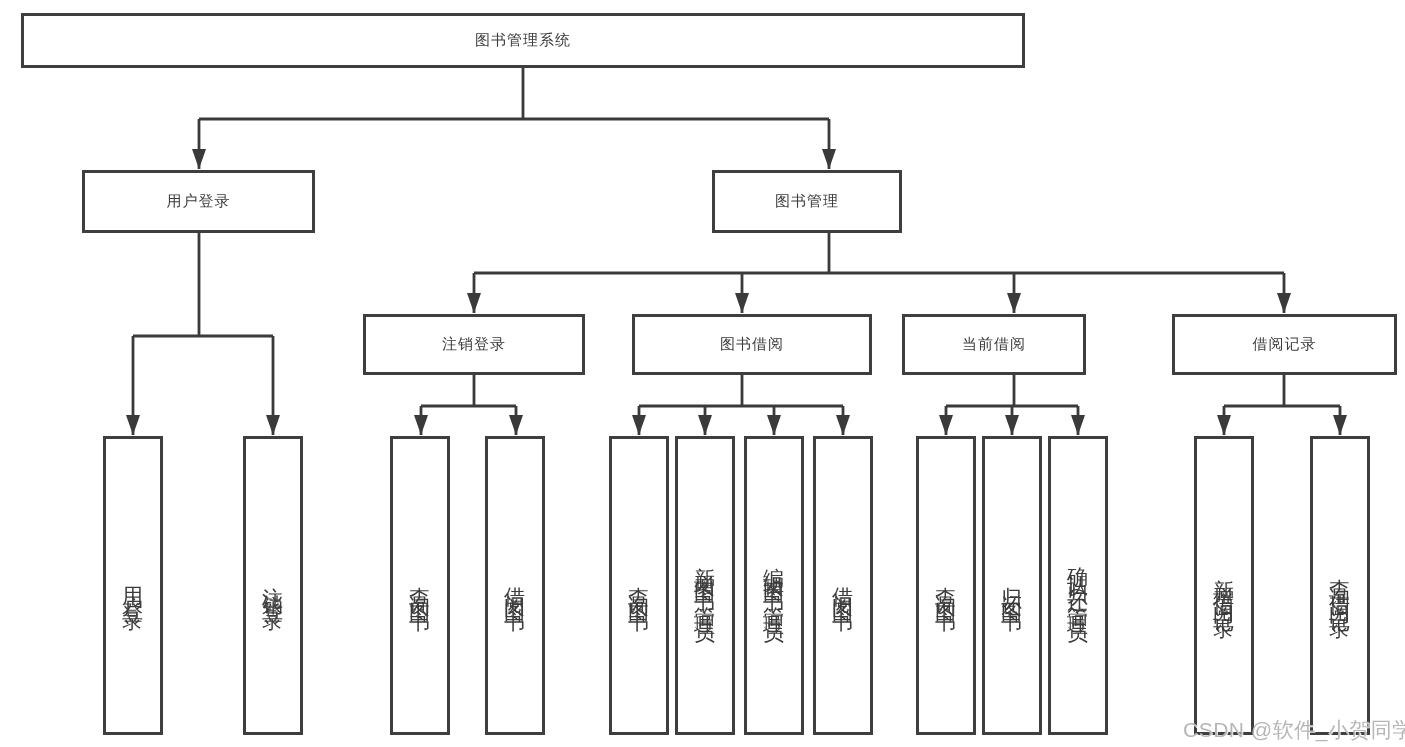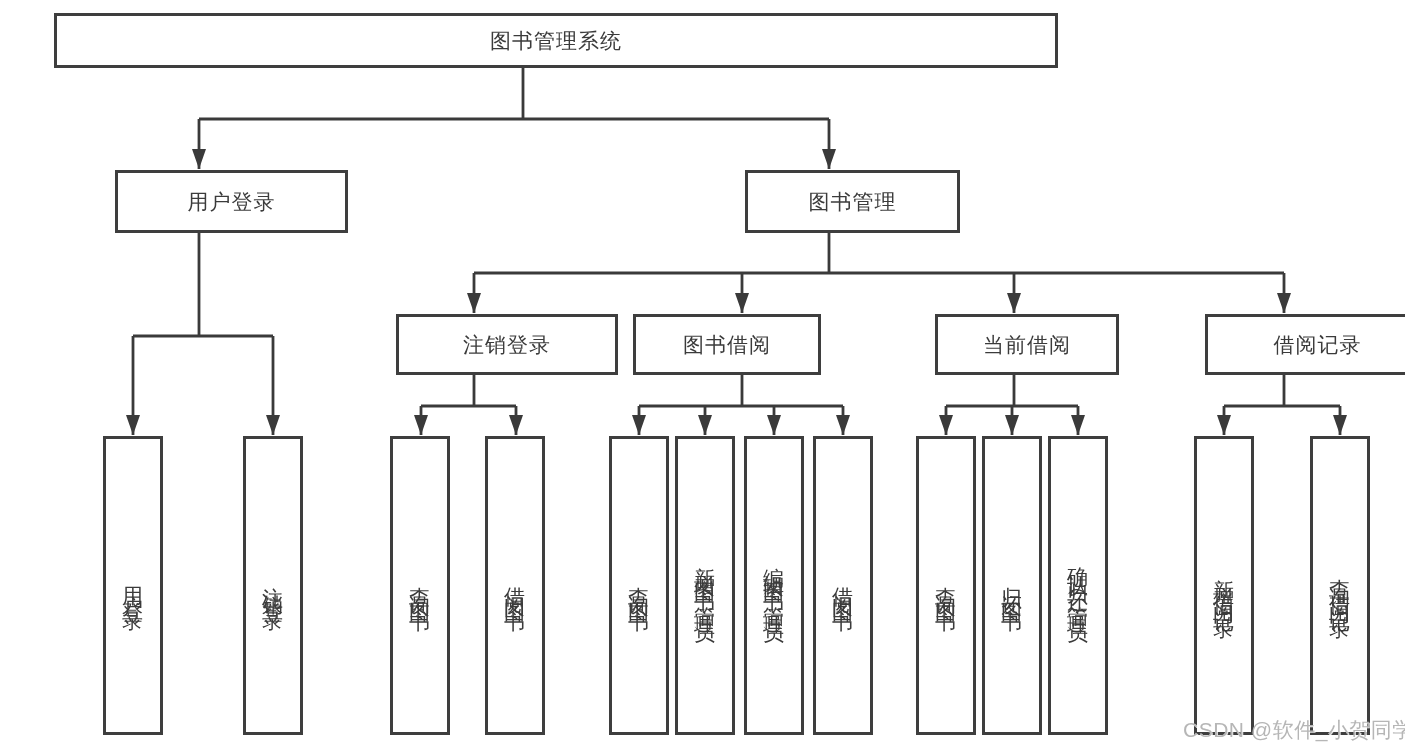--- a/index.html
+++ b/index.html
@@ -6,21 +6,21 @@
   .stage{
     position:relative;width:1405px;height:747px;background:#ffffff;
     font-family:"Liberation Sans",sans-serif;overflow:hidden;
   }
   svg.wires{position:absolute;left:0;top:0;z-index:0;}
   .box{
     position:absolute;box-sizing:border-box;border:3px solid #3e3e3e;
     background:#ffffff;display:flex;align-items:center;justify-content:center;
     z-index:1;color:#3b3b3b;
   }
-  .hbox{font-size:21px;letter-spacing:1px;margin-left:33px;}
+  .hbox{font-size:15px;letter-spacing:1px;}
   .vtext{
     writing-mode:vertical-rl;text-orientation:mixed;
     font-size:21px;letter-spacing:8px;line-height:1;
   }
   .watermark{
     position:absolute;left:1183px;top:716px;z-index:2;
     font-size:21px;color:#b6b6b6;letter-spacing:.5px;
     text-shadow:1px 1px 0 rgba(255,255,255,.85);
     white-space:nowrap;
   }
@@ -73,28 +73,28 @@
     </g>
   </svg>
 
   <div class="box hbox" style="left:21px;top:13px;width:1004px;height:55px">
     <span>图书管理系统</span>
   </div>
 
   <div class="box hbox" style="left:82px;top:170px;width:233px;height:63px">
     <span>用户登录</span>
   </div>
-  <div class="box hbox" style="left:712px;top:170px;width:215px;height:63px">
+  <div class="box hbox" style="left:712px;top:170px;width:190px;height:63px">
     <span>图书管理</span>
   </div>
 
   <div class="box hbox" style="left:363px;top:314px;width:222px;height:61px">
     <span>注销登录</span>
   </div>
-  <div class="box hbox" style="left:600px;top:314px;width:188px;height:61px">
+  <div class="box hbox" style="left:632px;top:314px;width:240px;height:61px">
     <span>图书借阅</span>
   </div>
   <div class="box hbox" style="left:902px;top:314px;width:184px;height:61px">
     <span>当前借阅</span>
   </div>
   <div class="box hbox" style="left:1172px;top:314px;width:225px;height:61px">
     <span>借阅记录</span>
   </div>
 
   <div class="box" style="left:103px;top:436px;width:60px;height:299px">

